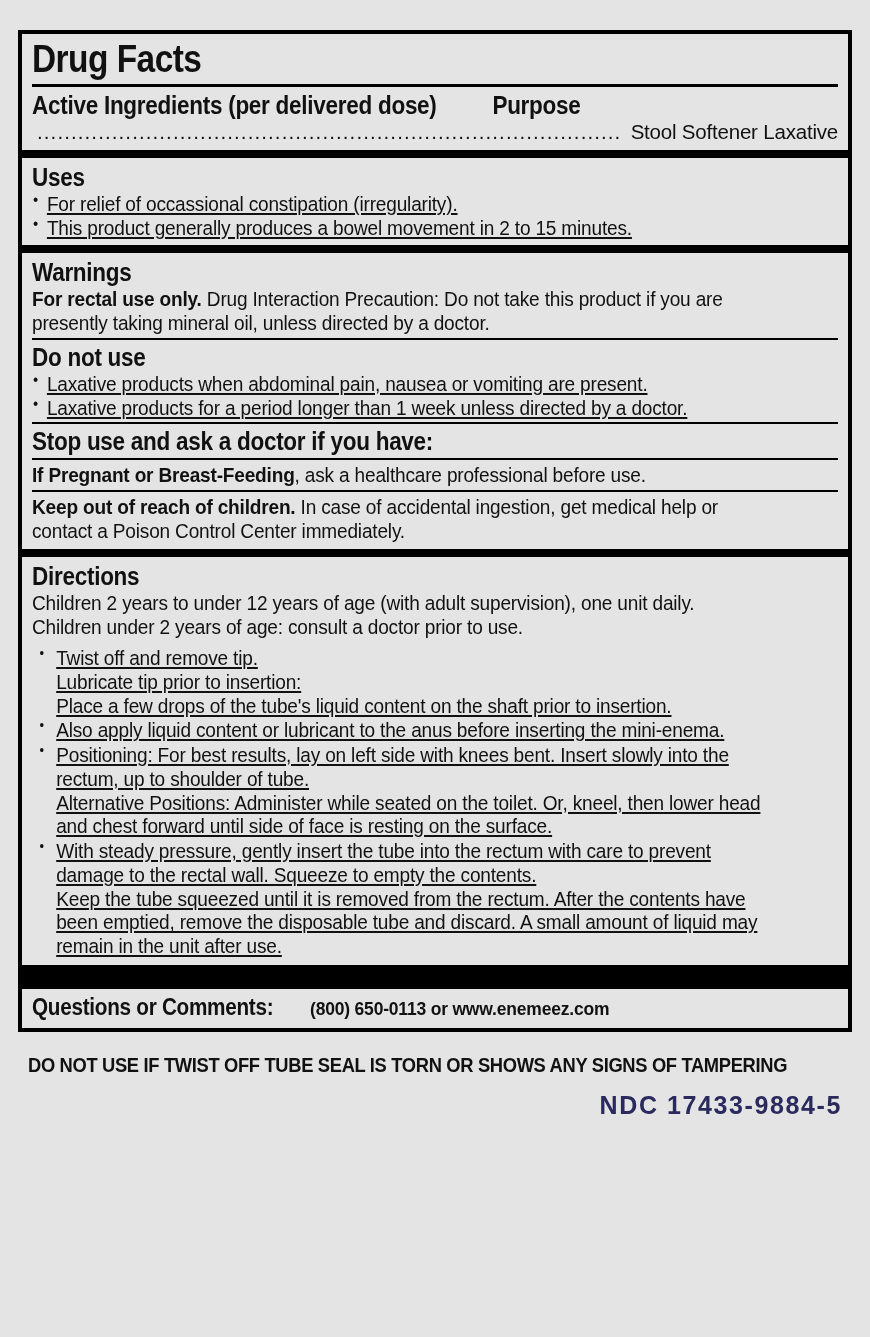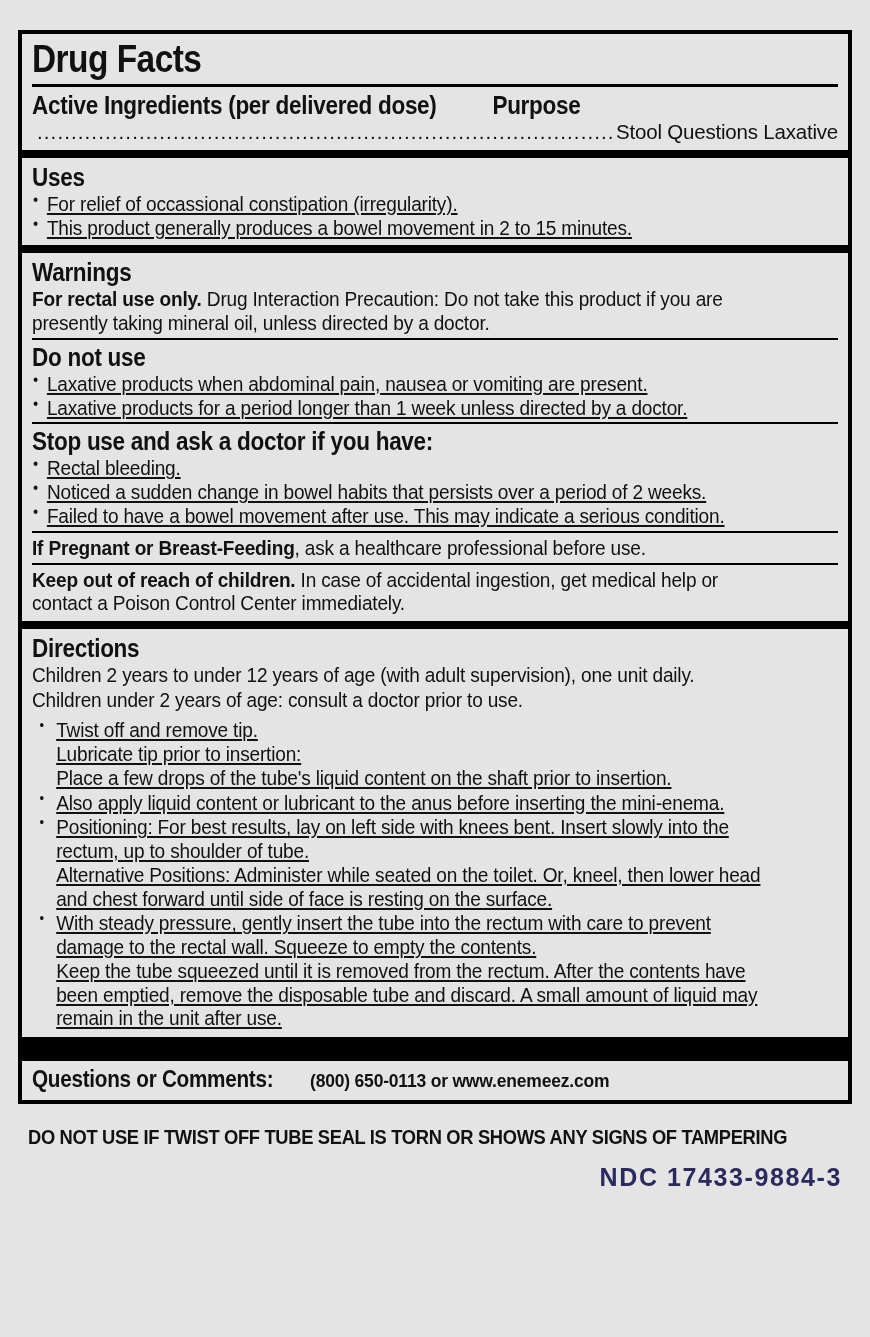--- a/index.html
+++ b/index.html
@@ -229,21 +229,21 @@
       <div class="title">Drug Facts</div>
       <div class="title-rule"></div>
 
       <div class="ai-head-row">
         <div class="head">Active Ingredients (per delivered dose)</div>
         <div class="ai-purpose">Purpose</div>
       </div>
 
       <div class="ai-row">
         <span class="ai-dots">......................................................................................</span>
-        <span class="ai-purpose-val">Stool Questions Laxative</span>
+        <span class="ai-purpose-val">Stool Softener Laxative</span>
       </div>
     </div>
 
     <div class="bar"></div>
 
     <div class="block">
       <div class="head">Uses</div>
       <ul class="bul">
         <li>For relief of occassional constipation (irregularity).</li>
         <li>This product generally produces a bowel movement in 2 to 15 minutes.</li>
@@ -264,25 +264,20 @@
 
       <div class="head">Do not use</div>
       <ul class="bul">
         <li>Laxative products when abdominal pain, nausea or vomiting are present.</li>
         <li>Laxative products for a period longer than 1 week unless directed by a doctor.</li>
       </ul>
 
       <div class="rule"></div>
 
       <div class="head">Stop use and ask a doctor if you have:</div>
-      <ul class="bul">
-        <li>Rectal bleeding.</li>
-        <li>Noticed a sudden change in bowel habits that persists over a period of 2 weeks.</li>
-        <li>Failed to have a bowel movement after use. This may indicate a serious condition.</li>
-      </ul>
 
       <div class="rule"></div>
 
       <div class="body">
         <b>If Pregnant or Breast-Feeding</b><span>, ask a healthcare professional before use.</span>
       </div>
 
       <div class="rule"></div>
 
       <div class="body">
@@ -331,16 +326,16 @@
 
     <div class="qbar">
       <div class="q-label">Questions or Comments:</div>
       <div class="q-value">(800) 650-0113 or www.enemeez.com</div>
     </div>
 
   </div>
 
   <div class="footer">
     <div class="tamper">DO NOT USE IF TWIST OFF TUBE SEAL IS TORN OR SHOWS ANY SIGNS OF TAMPERING</div>
-    <div class="ndc" style="color: rgb(43, 42, 94);">NDC 17433-9884-3</div>
+    <div class="ndc" style="color: rgb(43, 42, 94);">NDC 17433-9884-5</div>
   </div>
 
 </div>
 
 </body></html>

